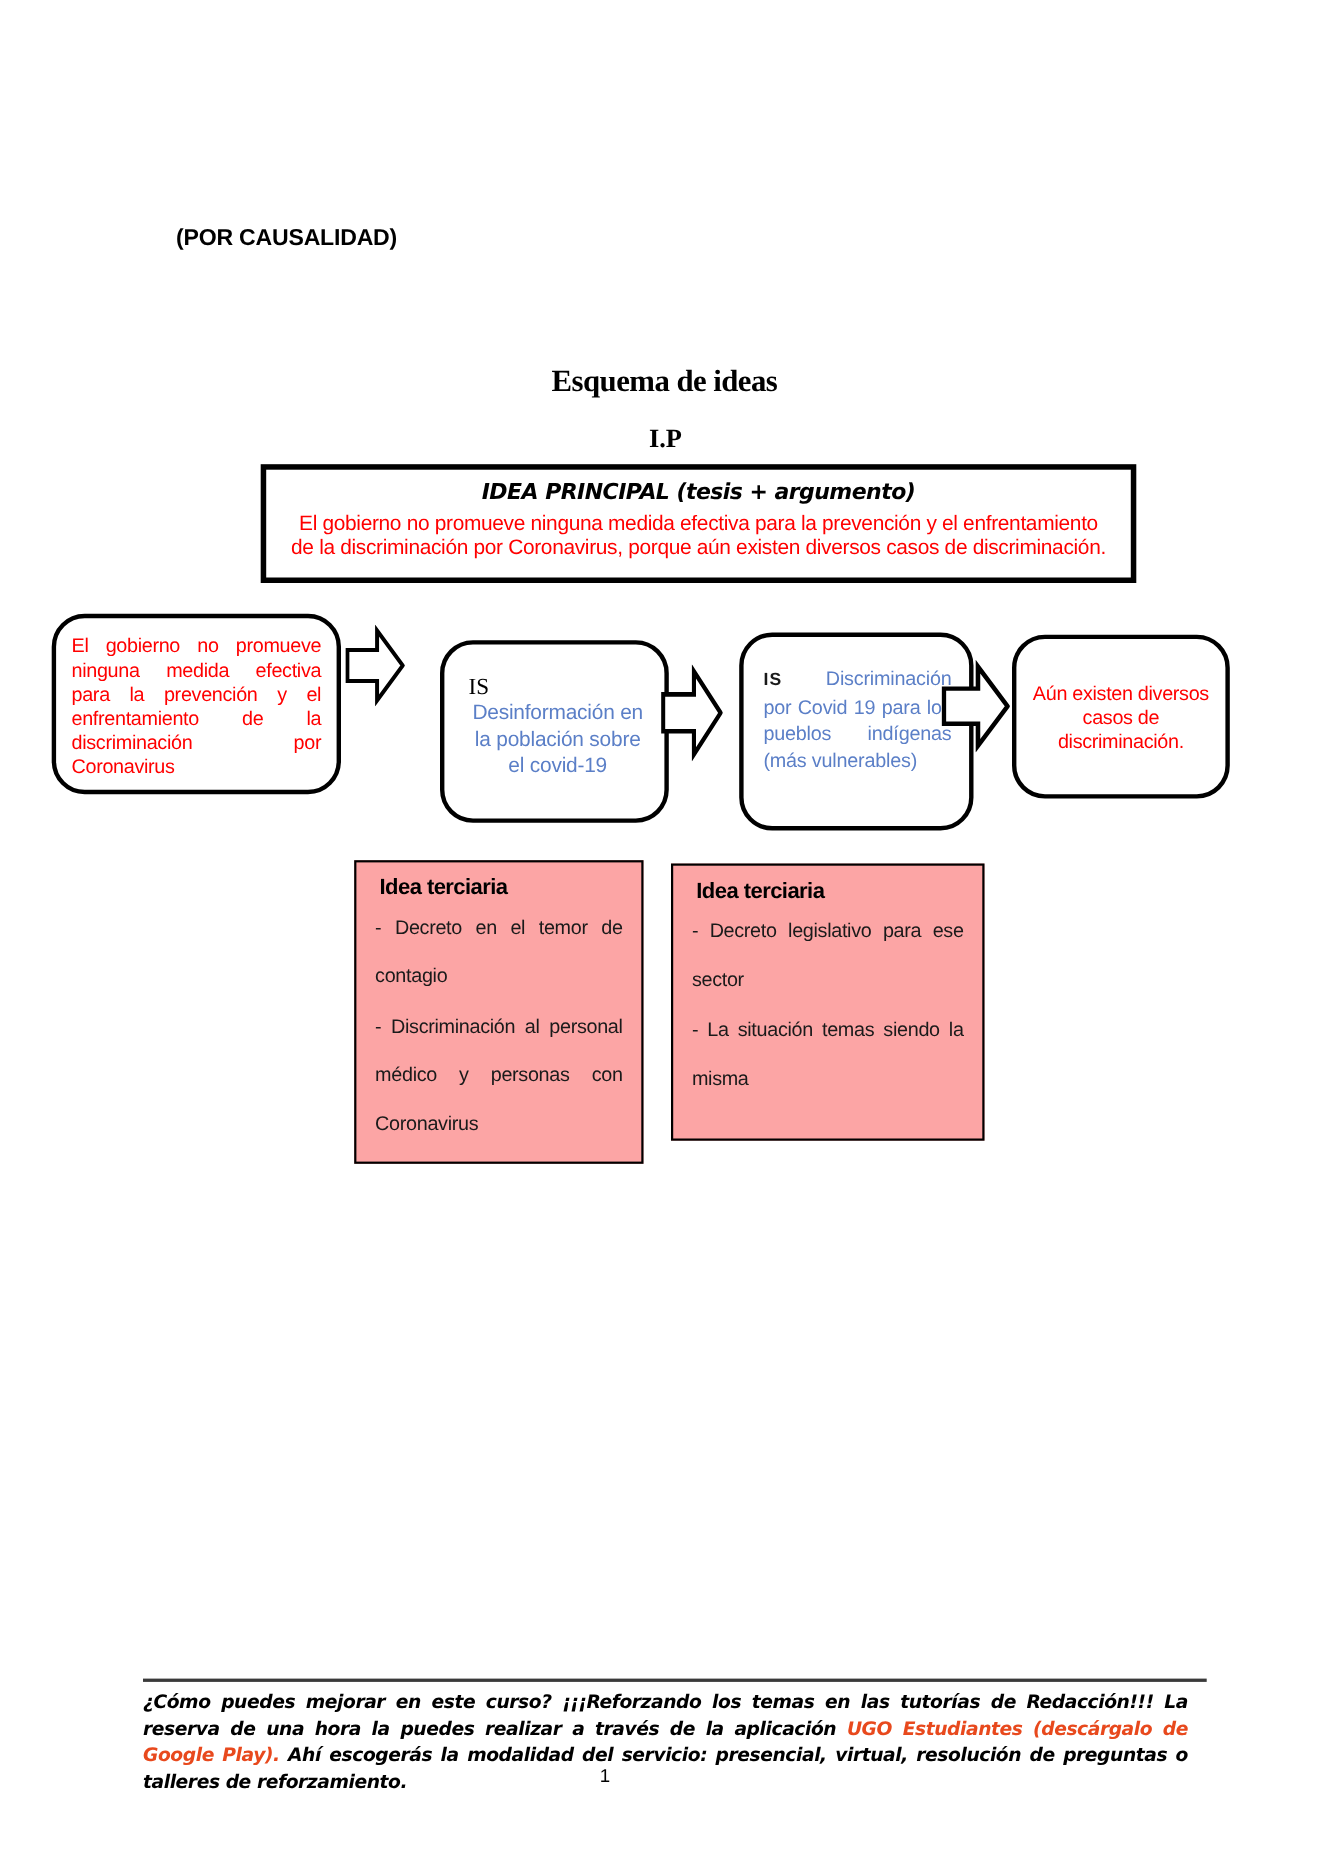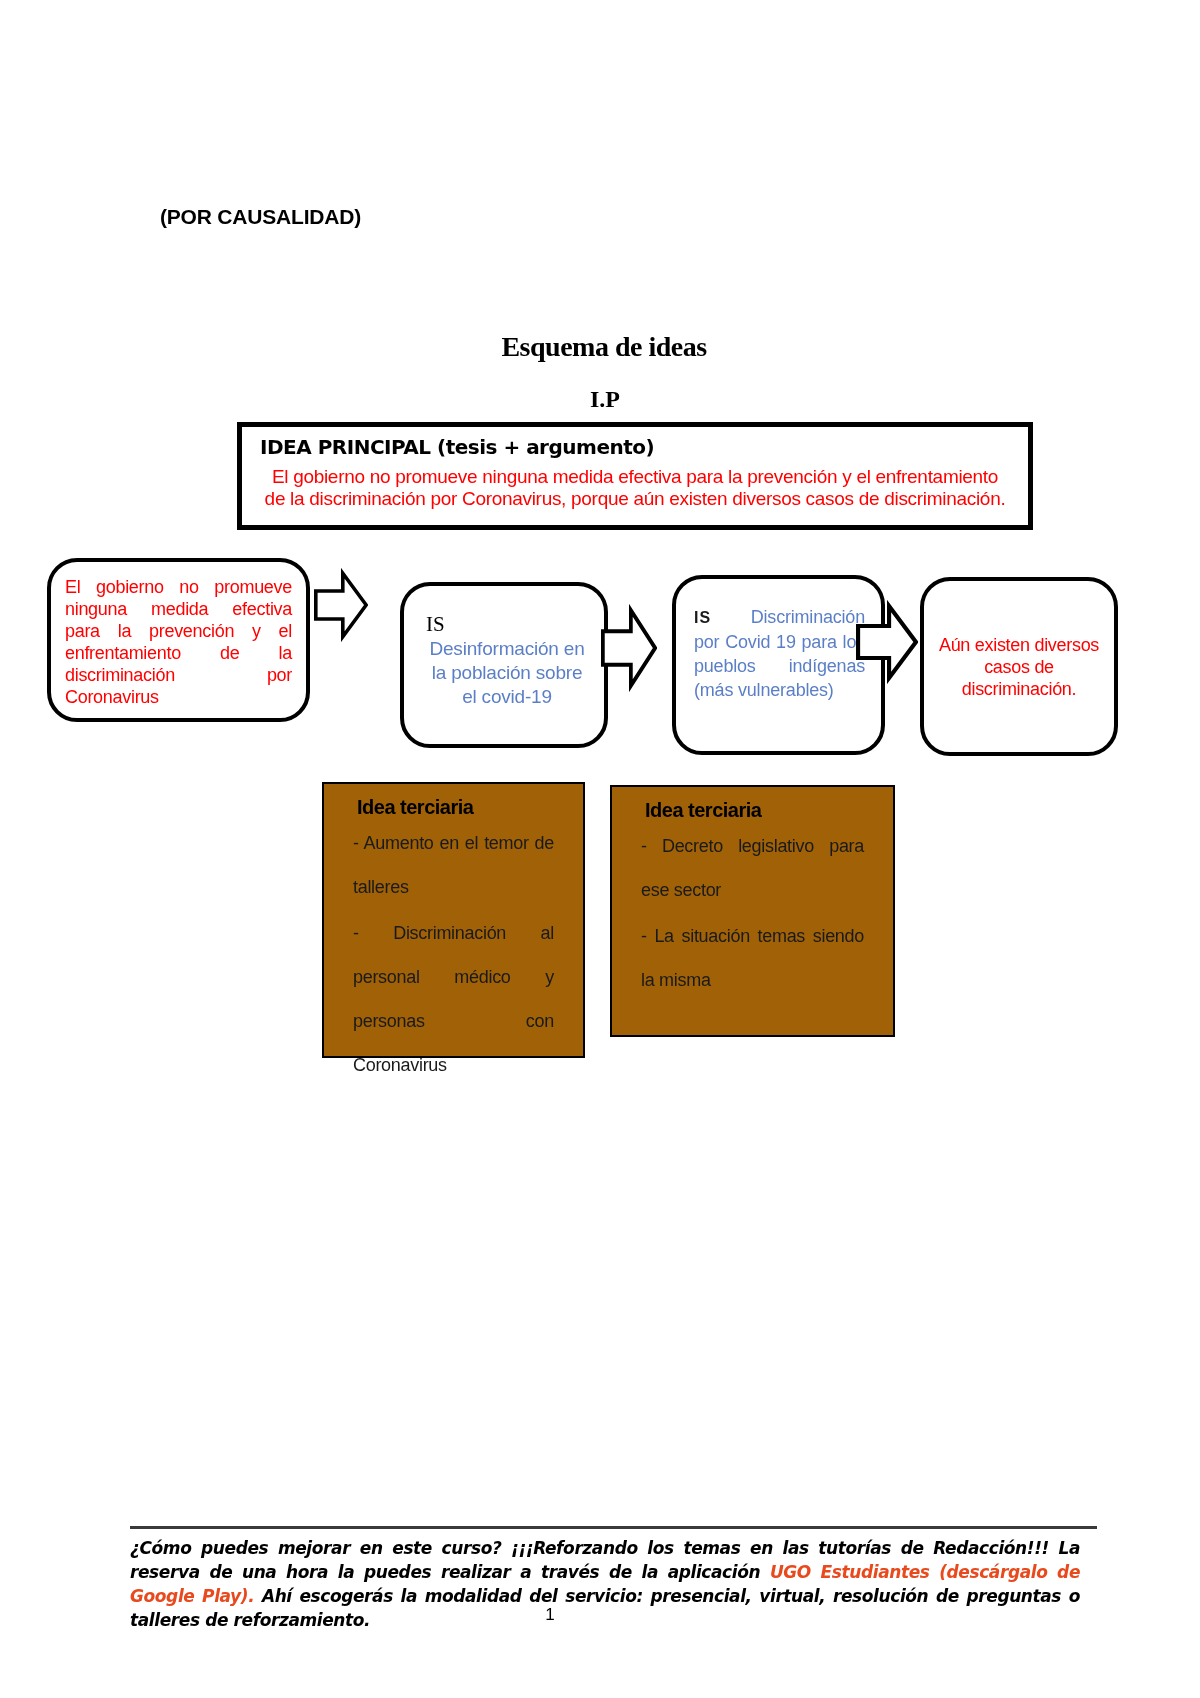--- a/index.html
+++ b/index.html
@@ -18,22 +18,22 @@
   }
   .ip-label {
     position:absolute; left:0; top:386px; width:1194px; text-align:center;
     font-family:"Liberation Serif", serif; font-weight:bold; font-size:24px;padding-left:16px;
   }
   .main-box {
     position:absolute; left:237px; top:422px; width:796px; height:108px;
     border:5px solid #000; background:#fff; padding:8px 18px 0 18px;
   }
   .main-heading {
-    font-family:"DejaVu Sans", sans-serif;
-    font-weight:bold; font-size:20px; letter-spacing:-0.5px;
+    text-align:center; font-family:"DejaVu Sans", sans-serif;
+    font-weight:bold; font-style:italic; font-size:20px; letter-spacing:-0.5px;
   }
   .main-body {
     margin-top:7px; text-align:center; color:#FF0000;
     font-size:19px; line-height:22px; letter-spacing:-0.3px;
   }
   .rbox {
     position:absolute; border:4px solid #000; border-radius:30px; background:#fff;
   }
   .cause-box {
     left:47px; top:558px; width:263px; height:164px;
@@ -48,28 +48,28 @@
     color:#5B7FC7; font-size:19px; line-height:24px; letter-spacing:-0.2px;text-align:center;
   }
   .is-box-2 { left:672px; top:575px; width:213px; height:180px; padding:26px 16px 0 18px; }
   .is2-text {
     font-size:18px; line-height:24px; text-align:justify; letter-spacing:-0.2px; color:#5B7FC7;
   }
   .is-label-sans {
     color:#1a1a1a; font-size:16px; letter-spacing:1px; font-weight:bold;
   }
   .result-box {
-    left:920px; top:577px; width:198px; height:179px;
+    left:920px; top:577px; width:198px; height:149px;
     display:flex; align-items:center; justify-content:center; text-align:center;
     color:#FF0000; font-size:18px; line-height:22px; padding:0 10px; letter-spacing:-0.3px;
   }
   .arrow { position:absolute; }
   .arrow svg { display:block; width:100%; height:100%; }
   .tert-box {
-    position:absolute; border:2px solid #000; background:#a16207; padding:12px 29px;
+    position:absolute; border:2px solid #000; background:#fca5a5; padding:12px 17px;
   }
   .tert-left { left:322px; top:782px; width:263px; height:276px; }
   .tert-right { left:610px; top:785px; width:285px; height:252px; }
   .tert-title { font-size:20px; font-weight:bold; letter-spacing:-0.5px; padding-left:4px; }
   .tert-item {
     margin-top:2px; font-size:18px; line-height:44px;
     text-align:justify; letter-spacing:-0.3px; color:#1a1a1a;
   }
   .footer-rule {
     position:absolute; left:130px; top:1526px; width:967px;
@@ -133,21 +133,21 @@
       <polygon points="2,26 32,26 32,6 58,42 32,78 32,58 2,58" fill="#ffffff" stroke="#000000" stroke-width="4"></polygon>
     </svg>
   </div>
 
   <div class="rbox result-box">
     <span>Aún existen diversos casos de discriminación.</span>
   </div>
 
   <div class="tert-box tert-left">
     <div class="tert-title">Idea terciaria</div>
-    <div class="tert-item">- Aumento en el temor de talleres</div>
+    <div class="tert-item">- Decreto en el temor de contagio</div>
     <div class="tert-item">- Discriminación al personal médico y personas con Coronavirus</div>
   </div>
 
   <div class="tert-box tert-right">
     <div class="tert-title">Idea terciaria</div>
     <div class="tert-item">- Decreto legislativo para ese sector</div>
     <div class="tert-item"> - La situación temas siendo la misma</div>
   </div>
 
   <div class="footer-rule"></div>

